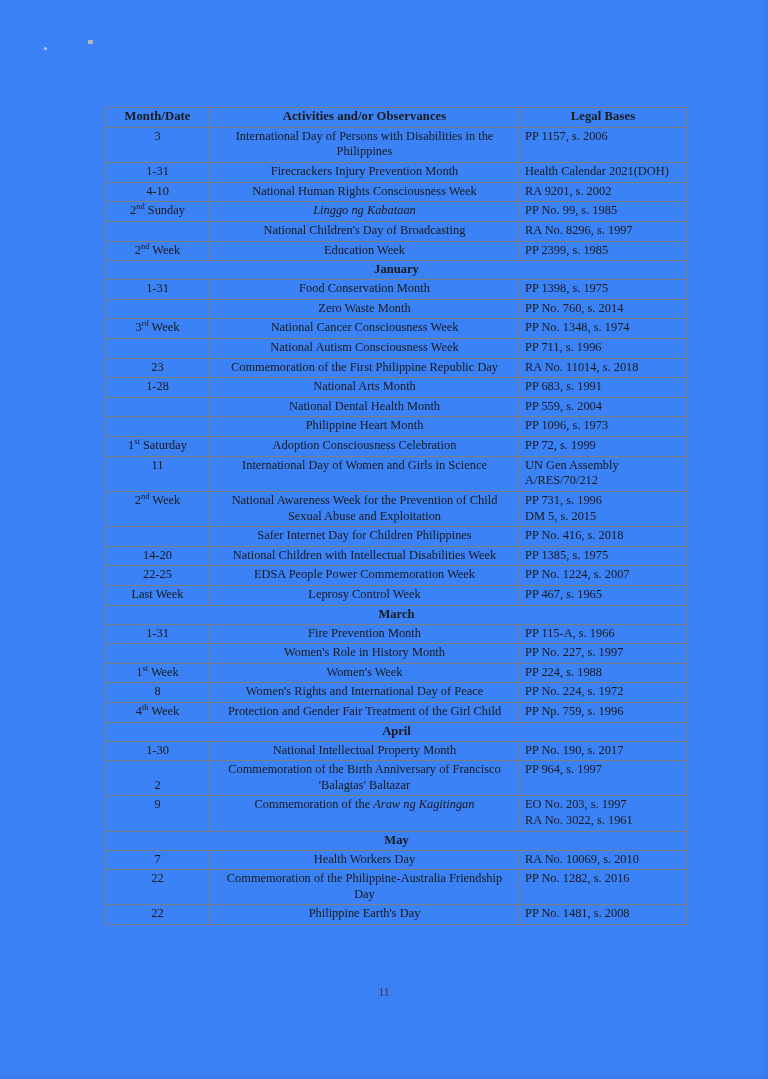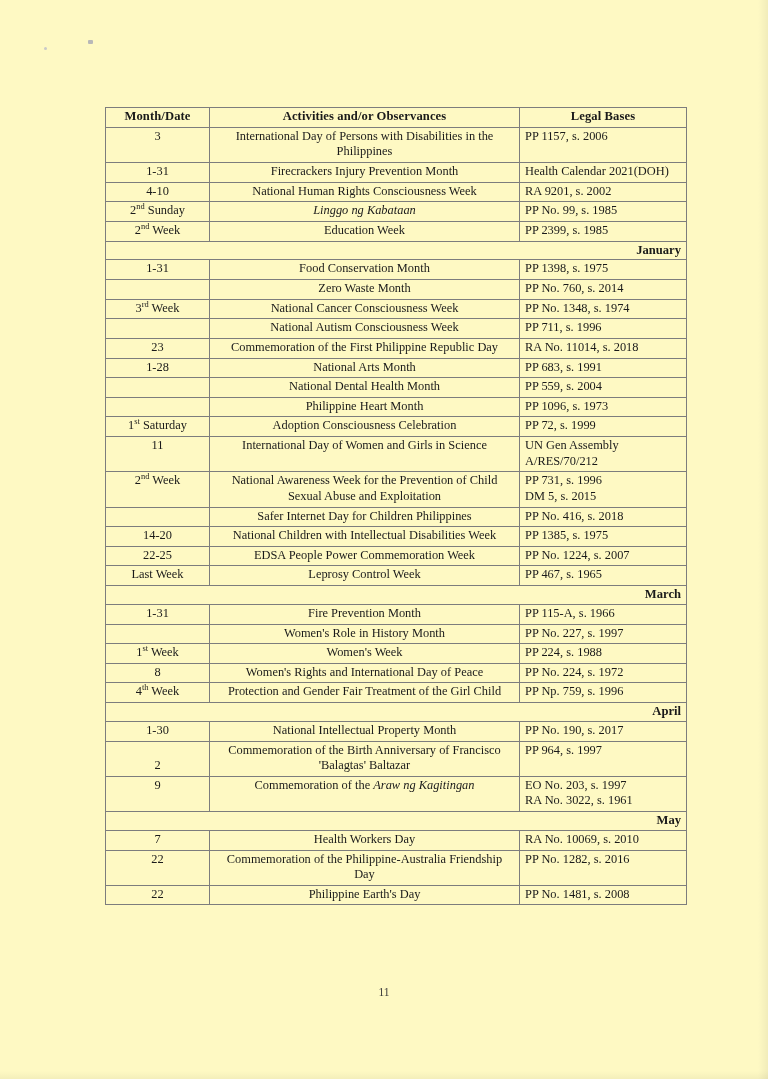--- a/index.html
+++ b/index.html
@@ -11,21 +11,21 @@
     width: 768px;
     height: 1079px;
     position: relative;
     font-family: "Liberation Serif", "DejaVu Serif", serif;
     color: #1a1a1a;
     overflow: hidden;
   }
   .page {
     position: absolute;
     inset: 0;
-    background: #fef9c3;
+    background: #3b82f6;
     padding-left: 38px;
   }
   
   .scan-edge-right {
     position: absolute;
     top: 0; right: 0;
     width: 10px; height: 100%;
     background: linear-gradient(to right, rgba(0,0,0,0) 0%, rgba(0,0,0,0.05) 100%);
     pointer-events: none;
   }
@@ -75,21 +75,21 @@
   td.date {
     text-align: center;
     white-space: nowrap;
   }
   td.date.bottom { vertical-align: bottom; }
   td.act { text-align: center; }
   td.legal { text-align: left; }
 
   tr.month-row td {
     font-weight: bold;
-    text-align: right;
+    text-align: center;
     padding-left: 6px;
     padding-top: 1px;
     padding-bottom: 1px;
     font-size: 12.6px;
   }
   sup {
     font-size: 0.68em;
     vertical-align: super;
     line-height: 0;
   }
@@ -150,20 +150,27 @@
           </td>
         </tr>
         <tr>
           <td class="date">2<sup>nd</sup> Sunday</td>
           <td class="act"><span class="ital">Linggo ng Kabataan</span></td>
           <td class="legal">
             <span class="legal-line">PP No. 99, s. 1985</span>
           </td>
         </tr>
         <tr>
+          <td class="date"></td>
+          <td class="act">National Children's Day of Broadcasting</td>
+          <td class="legal">
+            <span class="legal-line">RA No. 8296, s. 1997</span>
+          </td>
+        </tr>
+        <tr>
           <td class="date">2<sup>nd</sup> Week</td>
           <td class="act">Education Week</td>
           <td class="legal">
             <span class="legal-line">PP 2399, s. 1985</span>
           </td>
         </tr>
         <tr class="month-row">
           <td colspan="3">January</td>
         </tr>
         <tr>

